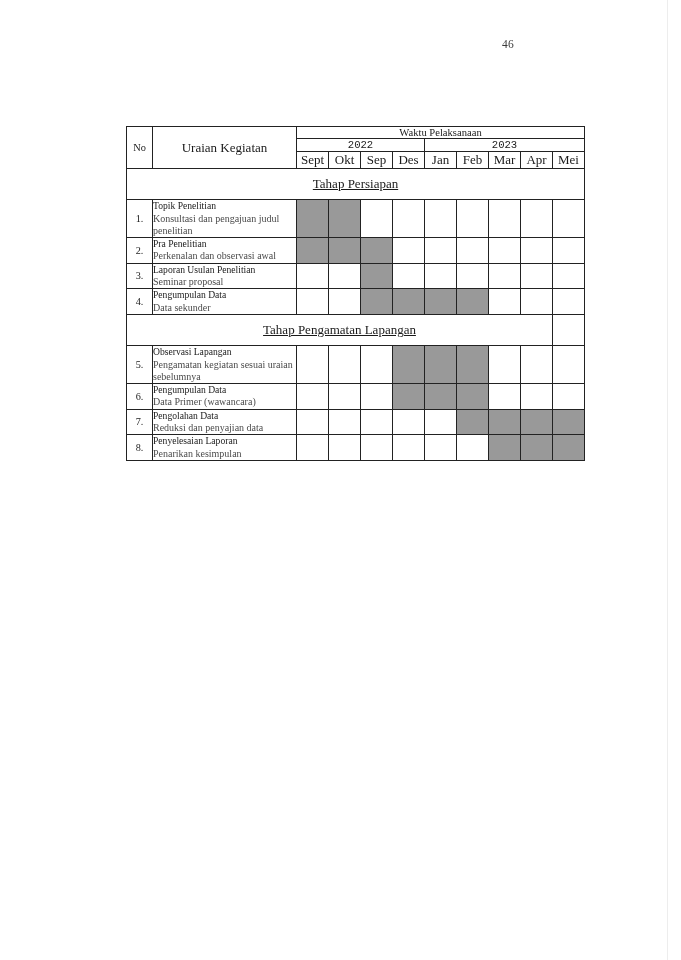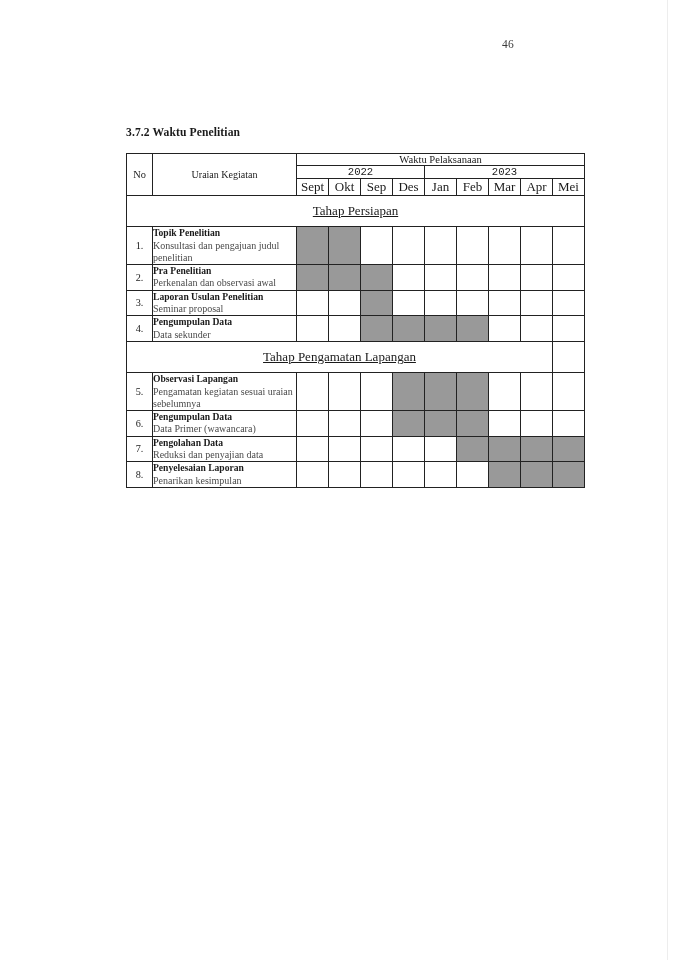--- a/index.html
+++ b/index.html
@@ -88,21 +88,21 @@
 
   .th-no, .th-act, .th-time, .th-year, .th-month {
     text-align: center;
     font-size: 10.4px;
   }
   .th-no {
     font-size: 10.4px;
     line-height: 14px;
     padding: 4px 2px;
   }
-  .th-act  { font-size: 10px; padding: 4px 3px; margin-left: 34px; }
+  .th-act  { font-size: 13px; padding: 4px 3px; margin-left: 34px; }
   .th-time { font-size: 10.6px; padding: 5px 3px; }
   .th-year { font-size: 10.6px; padding: 4px 3px; font-family: Liberation Mono, monospace; }
   .th-month{ font-size: 13px; padding: 4px 1px; }
 
   td.phase {
     text-align: center;
     font-size: 13px;
     height: 30px;
     padding: 6px 0;
     text-decoration: underline;
@@ -114,21 +114,21 @@
     vertical-align: top;
     padding: 6px 2px 0 2px;
   }
   td.activity {
     text-align: left;
     padding: 5px 4px 6px 6px;
     vertical-align: top;
   }
   .act-title {
     font-size: 9.6px;
-    font-weight: bold;
+    font-weight: normal;
     line-height: 12.5px;
     display: block;
   }
   .act-sub {
     font-size: 10px;
     color: #4a4a4a;
     line-height: 12.2px;
     display: block;
   }
   td.cell {
@@ -142,21 +142,20 @@
 <body>
 
 <div class="page">
 
   <div class="scan-edge"></div>
 
   <div class="page-number">46</div>
 
   <div class="content">
 
-    <h3 class="heading">3.7.2 Waktu Penelitian</h3>
 
 
 
     <table class="timeline">
       <colgroup>
         <col class="col-no">
         <col class="col-act">
         <col class="col-month">
           <col class="col-month">
           <col class="col-month">

